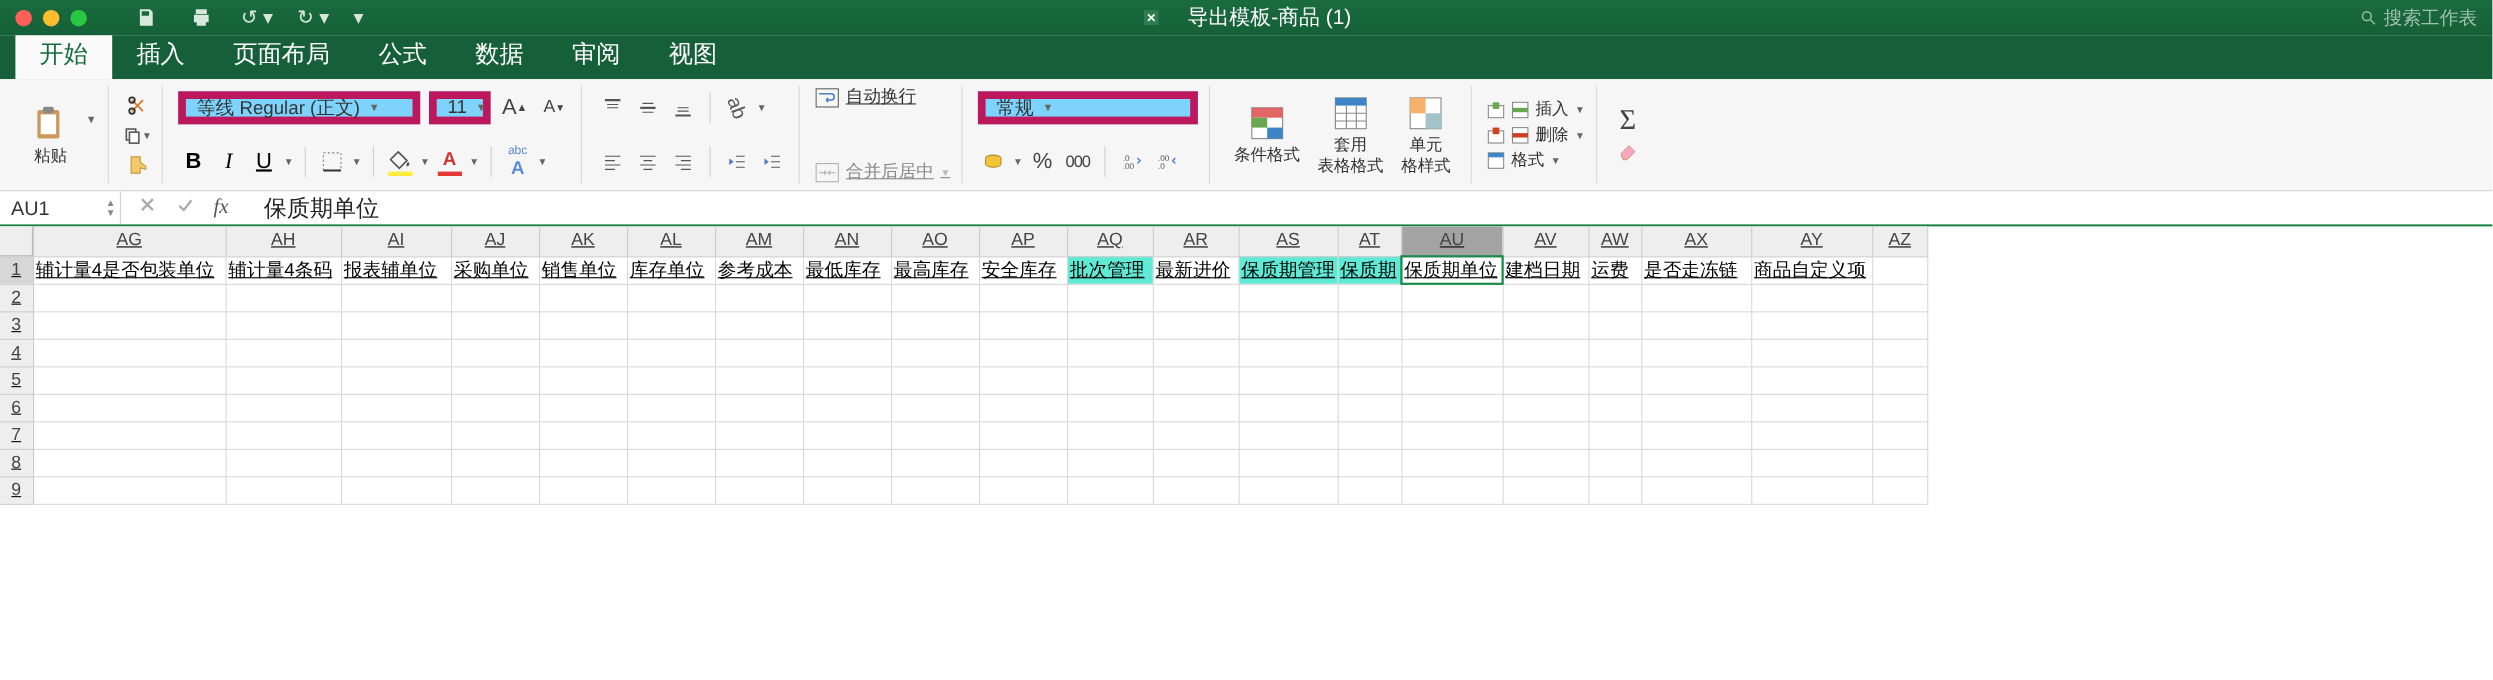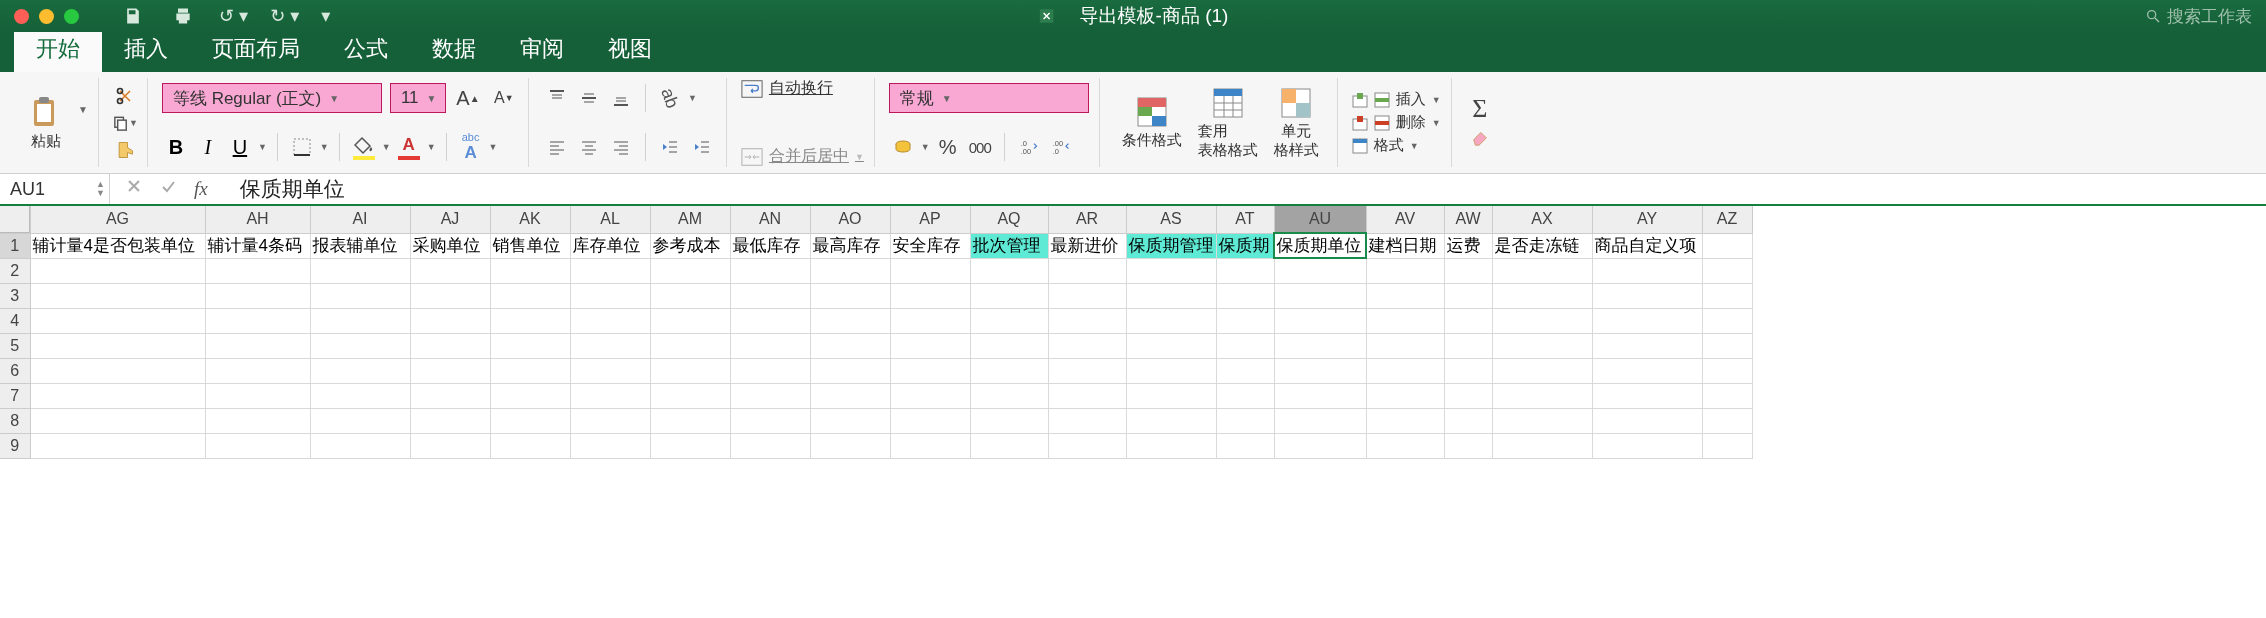--- a/index.html
+++ b/index.html
@@ -25,21 +25,21 @@
 
 
 .ribbon { height: 102px; background: #f6f6f6; border-bottom: 1px solid #cfcfcf; display: flex; padding: 6px 8px; gap: 4px; }
 .group { display: flex; flex-direction: column; justify-content: space-between; padding: 0 10px; border-right: 1px solid #d9d9d9; }
 .group:last-child { border-right: none; }
 .group-row { display: flex; align-items: center; gap: 8px; height: 40px; }
 .big-btn { display: flex; flex-direction: column; align-items: center; justify-content: center; gap: 2px; width: 56px; height: 88px; font-size: 15px; color: #333; }
 .big-btn svg { width: 36px; height: 36px; }
 .sml { width: 28px; height: 28px; display: inline-flex; align-items: center; justify-content: center; border: 1px solid transparent; border-radius: 3px; }
 .sml svg { width: 20px; height: 20px; }
-.combo { height: 30px; border: 1px solid #be185d; background: #f9a8d4; display: inline-flex; align-items: center; padding: 0 6px 0 10px; font-size: 17px; color: #333; }
+.combo { height: 30px; border: 7px solid #be185d; background: #7dd3fc; display: inline-flex; align-items: center; padding: 0 6px 0 10px; font-size: 17px; color: #333; }
 .combo .arr { margin-left: 8px; font-size: 10px; color: #666; }
 .font-combo { width: 220px; }
 .size-combo { width: 56px; }
 .fmt-combo { width: 200px; }
 .brow { display: flex; align-items: center; gap: 4px; }
 .sep-v { width: 1px; height: 28px; background: #d0d0d0; margin: 0 6px; }
 .lbl-row { display: flex; align-items: center; gap: 6px; font-size: 16px; color: #888; text-decoration: underline; }
 .lbl-row.on { color: #333; }
 .under-bar { width: 22px; height: 4px; margin-top: 1px; }
 .ub-yellow { background: #ffeb3b; }
@@ -54,21 +54,21 @@
 .namebox { width: 110px; height: 30px; border-right: 1px solid #d0d0d0; display: flex; align-items: center; padding: 0 4px 0 10px; font-size: 18px; color: #333; justify-content: space-between; }
 .namebox .spin { display:flex; flex-direction:column; font-size:9px; color:#888; line-height:9px; }
 .fx-controls { display: flex; gap: 18px; padding: 0 16px; color: #888; }
 .fx-controls .fx { font-style: italic; font-family: "Times New Roman", serif; font-size: 19px; color: #555; }
 .fx-controls svg { width:16px; height:16px; }
 .formula-input { flex: 1; padding-left: 16px; font-size: 21px; color: #222; }
 
 
 .grid-wrap { position: relative; background:#fff; }
 .corner { position:absolute; top:0; left:0; width:30px; height:27px; background:#eee; border-right:1px solid #bbb; border-bottom:1px solid #bbb; }
-.grid { border-collapse: collapse; table-layout: fixed; }
+.grid { border-collapse: collapse; table-layout: fixed; text-decoration: underline; }
 .grid th.colh { height:27px; background:#eee; border:1px solid #ccc; border-top:none; font-weight:400; font-size:16px; color:#444; text-align:center; }
 .grid th.colh.sel { background:#a3a3a3;margin-top:40px; }
 .grid th.rowh { width:30px; background:#eee; border:1px solid #ccc; border-left:none; font-weight:400; font-size:16px; color:#444; text-align:center; }
 .grid th.rowh.sel { background:#d7d7d7; }
 .grid td { border:1px solid #d9d9d9; height:25px; font-size:17px; color:#000; padding:0 2px; text-align:center; white-space:nowrap; overflow:visible; }
 .grid td.hl { background:#5eead4; }
 .grid td.active { outline:2px solid #1a8a4a; outline-offset:-1px; position:relative; z-index:2; }
 .grid tr.hdr-row td { text-align:left; }
 .col-AG{width:175px}.col-AH{width:105px}.col-AI{width:100px}.col-AJ{width:80px}.col-AK{width:80px}.col-AL{width:80px}.col-AM{width:80px}.col-AN{width:80px}.col-AO{width:80px}.col-AP{width:80px}.col-AQ{width:78px}.col-AR{width:78px}.col-AS{width:90px}.col-AT{width:58px}.col-AU{width:92px}.col-AV{width:78px}.col-AW{width:48px}.col-AX{width:100px}.col-AY{width:110px}.col-AZ{width:50px}
 </style>
@@ -345,21 +345,21 @@
     </div>
     <div class="cell-btn">
       <svg viewBox="0 0 34 34">
           <rect x="3" y="3" width="28" height="28" fill="#fff" stroke="#888"></rect>
           <rect x="3" y="3" width="28" height="7" fill="#3d85c6"></rect>
           <line x1="3" y1="17" x2="31" y2="17" stroke="#888"></line>
           <line x1="3" y1="24" x2="31" y2="24" stroke="#888"></line>
           <line x1="13" y1="10" x2="13" y2="31" stroke="#888"></line>
           <line x1="22" y1="10" x2="22" y2="31" stroke="#888"></line>
         </svg>
-      <span style="white-space:pre;">套用
+      <span style="white-space:pre;text-align:center">套用
 表格格式</span>
     </div>
     <div class="cell-btn">
       <svg viewBox="0 0 34 34">
           <rect x="3" y="3" width="28" height="28" fill="#fff" stroke="#888"></rect>
           <rect x="3" y="3" width="14" height="14" fill="#f6b26b"></rect>
           <rect x="17" y="17" width="14" height="14" fill="#a2c4c9"></rect>
         </svg>
       <span style="white-space:pre;text-align:center">单元
 格样式</span>

